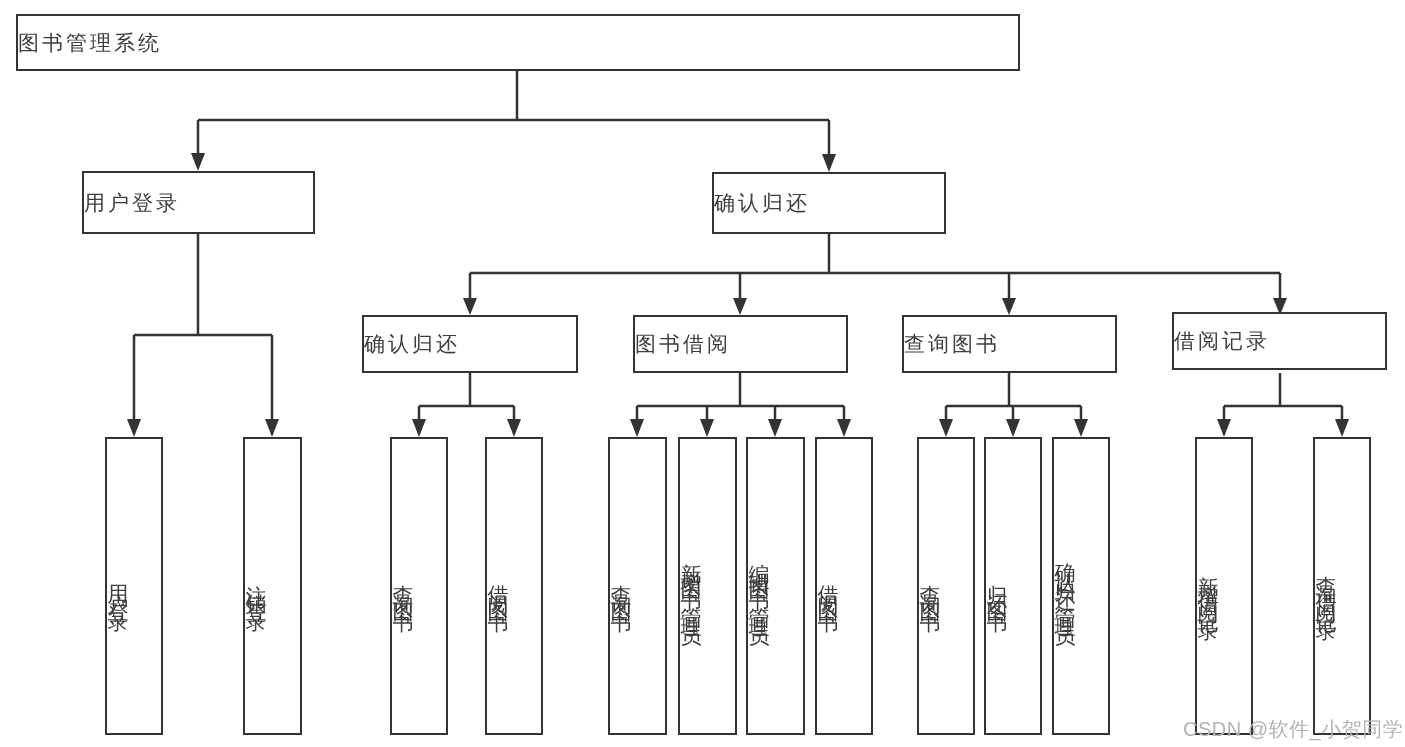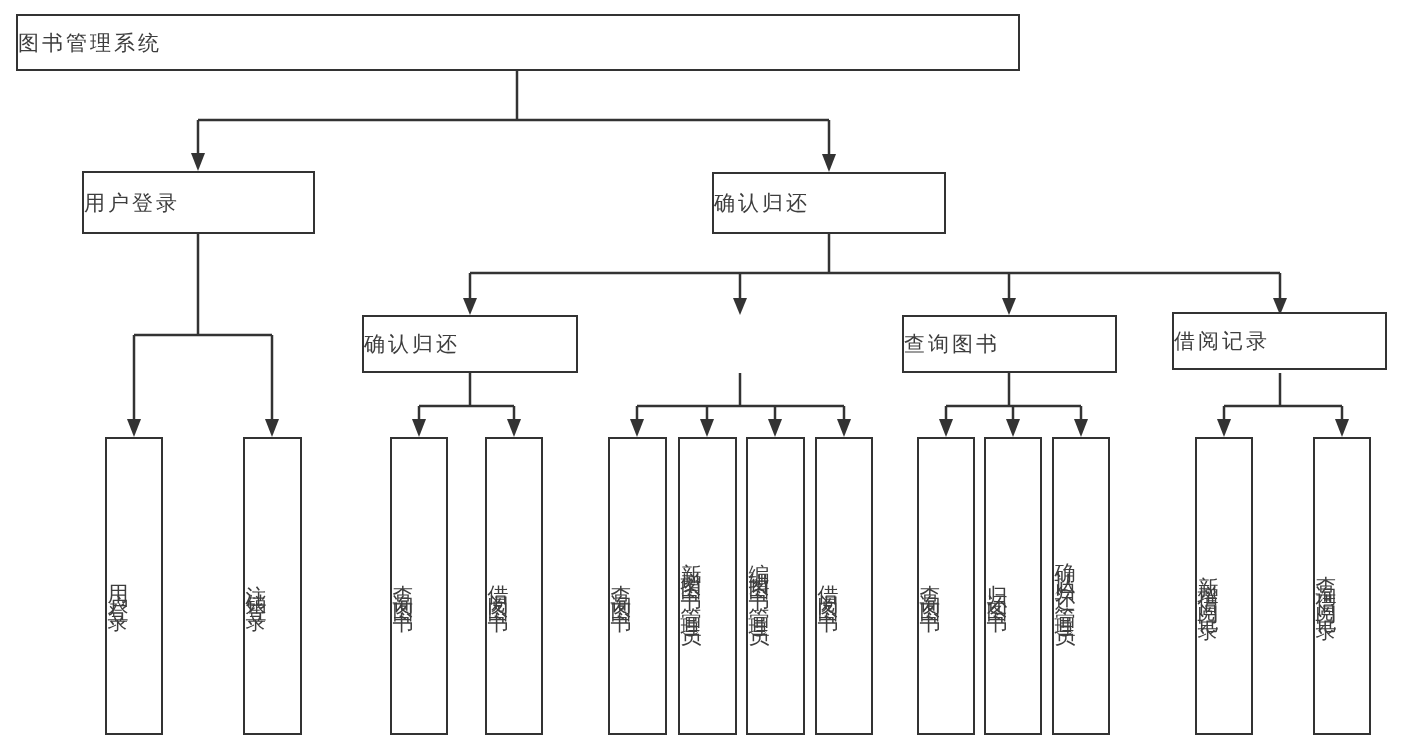--- a/index.html
+++ b/index.html
@@ -129,20 +129,23 @@
   <div class="box h" style="left:82px;top:171px;width:233px;height:63px;">
     <span>用户登录</span>
   </div>
   <div class="box h" style="left:712px;top:172px;width:234px;height:62px;">
     <span>确认归还</span>
   </div>
 
   <div class="box h" style="left:362px;top:315px;width:216px;height:58px;">
     <span>确认归还</span>
   </div>
+  <div class="box h" style="left:633px;top:315px;width:215px;height:58px;">
+    <span>图书借阅</span>
+  </div>
   <div class="box h" style="left:902px;top:315px;width:215px;height:58px;">
     <span>查询图书</span>
   </div>
   <div class="box h" style="left:1172px;top:312px;width:215px;height:58px;">
     <span>借阅记录</span>
   </div>
 
   <div class="box v" style="left:105px;top:437px;width:58px;height:298px;">
     <span class="vtext">用户登录</span>
   </div>
@@ -180,14 +183,15 @@
     <span class="vtext">确认归还（管理员）</span>
   </div>
 
   <div class="box v" style="left:1195px;top:437px;width:58px;height:298px;">
     <span class="vtext">新增借阅记录</span>
   </div>
   <div class="box v" style="left:1313px;top:437px;width:58px;height:298px;">
     <span class="vtext">查询借阅记录</span>
   </div>
 
+  <div id="watermark">CSDN @软件_小贺同学</div>
 
 </div>
 
 </body></html>

